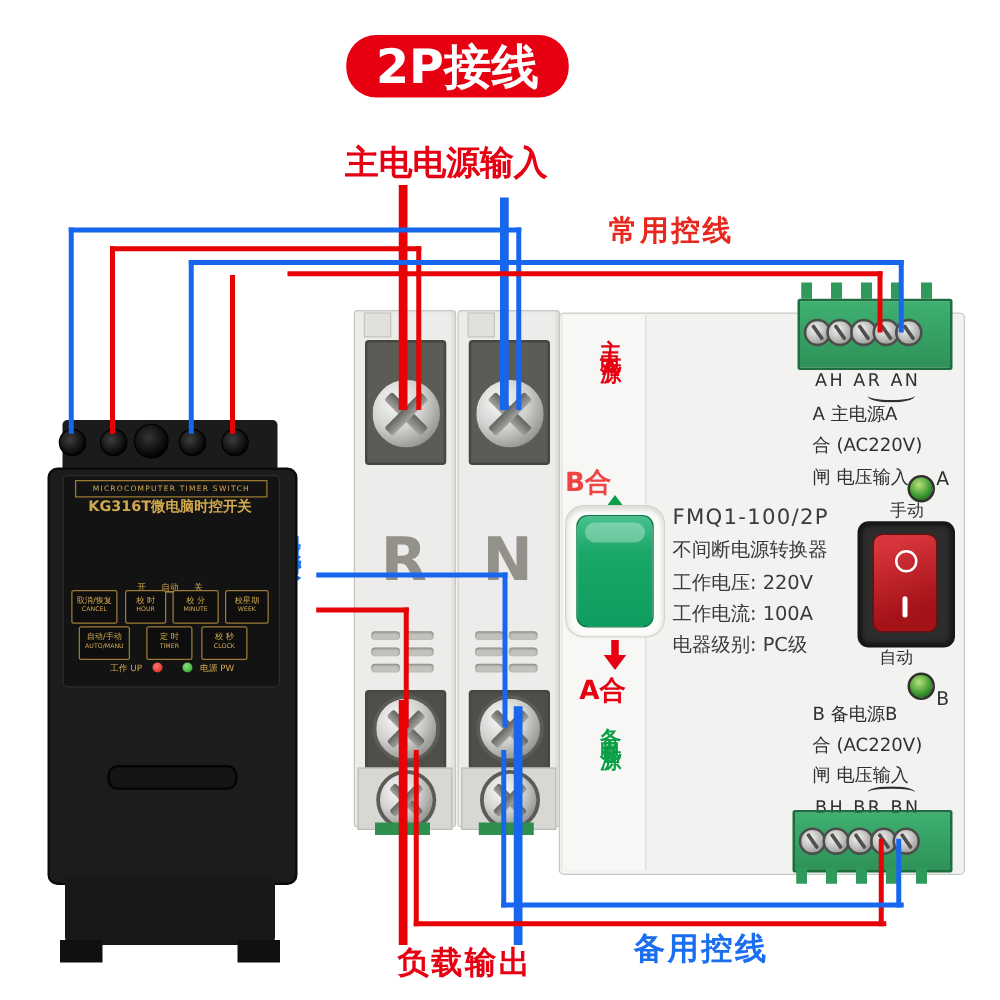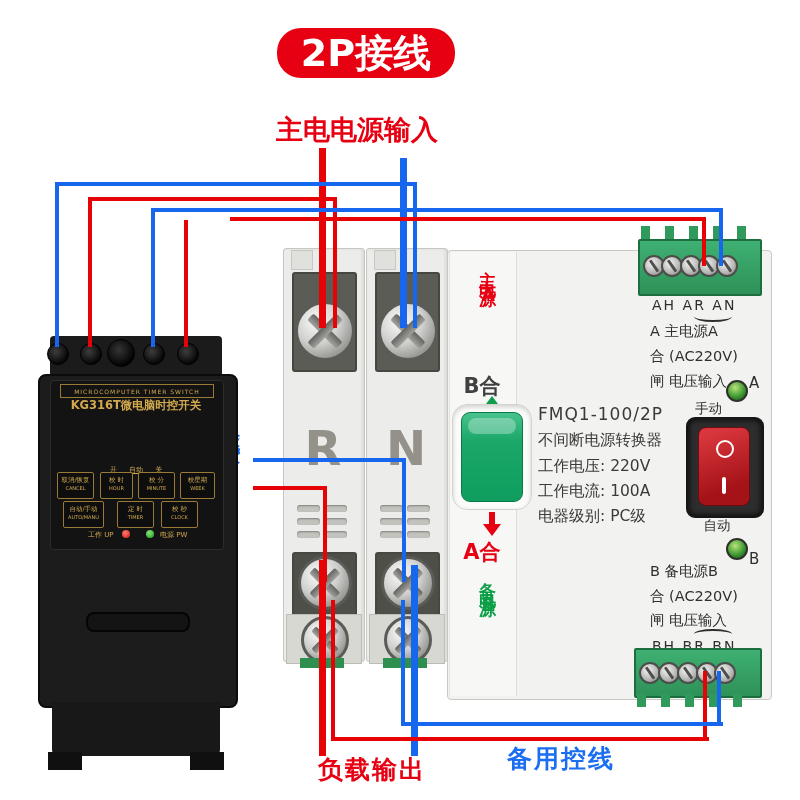--- a/index.html
+++ b/index.html
@@ -59,20 +59,21 @@
 </head>
 <body>
 
 <div id="stage">
 
   <div class="abs banner" style="left:277px;top:28px;width:178px;height:50px;font-size:38px;">
     <span>2P接线</span>
   </div>
 
   <div class="abs" style="left:276px;top:112px;width:170px;font-size:27px;font-weight:bold;color:#e60012;">主电电源输入</div>
+  <div class="abs" style="left:487px;top:169px;font-size:23px;font-weight:600;color:#e8281e;letter-spacing:2px;">常用控线</div>
   <div class="abs vtext" style="left:214px;top:407px;height:175px;font-size:23px;font-weight:600;color:#1b6ef0;letter-spacing:3px;">备用电源输入</div>
   <div class="abs" style="left:507px;top:742px;font-size:25px;font-weight:600;color:#1b6ef0;letter-spacing:2px;">备用控线</div>
   <div class="abs" style="left:318px;top:753px;font-size:25px;font-weight:bold;color:#e60012;letter-spacing:2px;">负载输出</div>
 
   <div class="abs tm-strip" style="left:50px;top:336px;width:172px;height:40px;"></div>
   <div class="abs tm-hole" style="left:47px;top:343px;width:20px;height:20px;"></div>
   <div class="abs tm-hole" style="left:80px;top:343px;width:20px;height:20px;"></div>
   <div class="abs tm-hole" style="left:107px;top:339px;width:26px;height:26px;background:radial-gradient(circle at 42% 38%,#353535,#000 75%);border-radius:50%;"></div>
   <div class="abs tm-hole" style="left:143px;top:343px;width:20px;height:20px;"></div>
   <div class="abs tm-hole" style="left:177px;top:343px;width:20px;height:20px;"></div>
@@ -162,21 +163,21 @@
   <div class="abs screw-lg" style="left:381px;top:556px;width:48px;height:48px;"></div>
 
   <div class="abs" style="left:286px;top:614px;width:74px;height:48px;background:#d8d8d3;border:1px solid #bdbdb8;"></div>
   <div class="abs" style="left:369px;top:614px;width:74px;height:48px;background:#d8d8d3;border:1px solid #bdbdb8;"></div>
   <div class="abs screw-lg" style="left:301px;top:616px;width:42px;height:42px;"></div>
   <div class="abs screw-lg" style="left:384px;top:616px;width:42px;height:42px;"></div>
   <div class="abs" style="left:300px;top:658px;width:44px;height:10px;background:#2f8f4f;"></div>
   <div class="abs" style="left:383px;top:658px;width:44px;height:10px;background:#2f8f4f;"></div>
 
   <div class="abs vtext" style="left:477px;top:258px;height:120px;font-size:17px;font-weight:600;color:#e60012;letter-spacing:9px;">主电源A</div>
-  <div class="abs" style="left:452px;top:372px;width:60px;text-align:center;font-size:21px;font-weight:bold;color:#404040;">B合</div>
+  <div class="abs" style="left:452px;top:372px;width:60px;font-size:21px;font-weight:bold;color:#ef4444;">B合</div>
   <div class="abs tri" style="left:483px;top:396px;border-left:9px solid transparent;border-right:9px solid transparent;border-bottom:12px solid #0c9f47;"></div>
   <div class="abs" style="left:489px;top:408px;width:6px;height:14px;background:#0c9f47;"></div>
 
   <div class="abs track" style="left:452px;top:404px;width:78px;height:104px;"></div>
   <div class="abs handle" style="left:461px;top:412px;width:60px;height:88px;">
     <div style="position:absolute;left:6px;top:5px;width:48px;height:16px;background:rgba(255,255,255,.3);border-radius:8px;"></div>
   </div>
 
   <div class="abs" style="left:489px;top:512px;width:6px;height:12px;background:#e60012;"></div>
   <div class="abs tri" style="left:483px;top:524px;border-left:9px solid transparent;border-right:9px solid transparent;border-top:12px solid #e60012;"></div>
@@ -198,21 +199,21 @@
   <div class="abs screw-sm" style="left:716px;top:255px;width:18px;height:18px;"></div>
 
   <div class="abs txt-dark" style="left:652px;top:297px;font-size:14px;letter-spacing:2px;">AH AR AN</div>
   <div class="abs brace-dn" style="left:694px;top:311px;width:38px;height:9px;"></div>
   <div class="abs txt-dark" style="left:650px;top:322px;font-size:14.5px;">A  主电源A</div>
   <div class="abs txt-dark" style="left:650px;top:347px;font-size:14.5px;">合 (AC220V)</div>
   <div class="abs txt-dark" style="left:650px;top:372px;font-size:14.5px;">闸  电压输入</div>
 
   <div class="abs led" style="left:726px;top:380px;width:18px;height:18px;"></div>
   <div class="abs txt-dark" style="left:749px;top:374px;font-size:15px;">A</div>
-  <div class="abs txt-dark" style="left:695px;top:400px;width:44px;text-align:left;font-size:13.5px;">手动</div>
+  <div class="abs txt-dark" style="left:695px;top:400px;width:44px;text-align:right;font-size:13.5px;">手动</div>
   <div class="abs bezel" style="left:686px;top:417px;width:74px;height:97px;"></div>
   <div class="abs rocker" style="left:698px;top:427px;width:50px;height:77px;">
     <div style="position:absolute;left:17px;top:12px;width:14px;height:14px;border:2.5px solid #fff;border-radius:50%;"></div>
     <div style="position:absolute;left:23px;top:49px;width:4px;height:17px;background:#fff;border-radius:2px;"></div>
   </div>
   <div class="abs txt-dark" style="left:695px;top:517px;width:44px;text-align:center;font-size:13.5px;">自动</div>
   <div class="abs led" style="left:726px;top:538px;width:18px;height:18px;"></div>
   <div class="abs txt-dark" style="left:749px;top:550px;font-size:15px;">B</div>
 
   <div class="abs txt-dark" style="left:650px;top:562px;font-size:14.5px;">B  备电源B</div>

